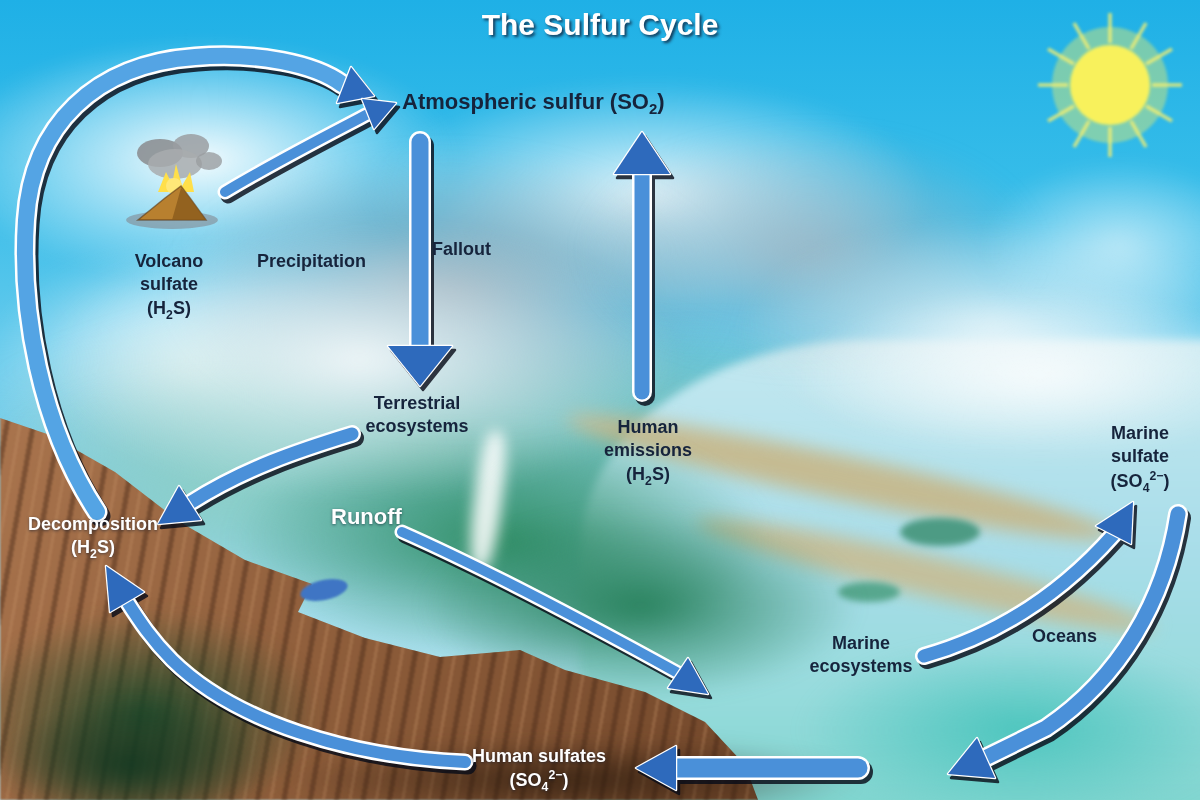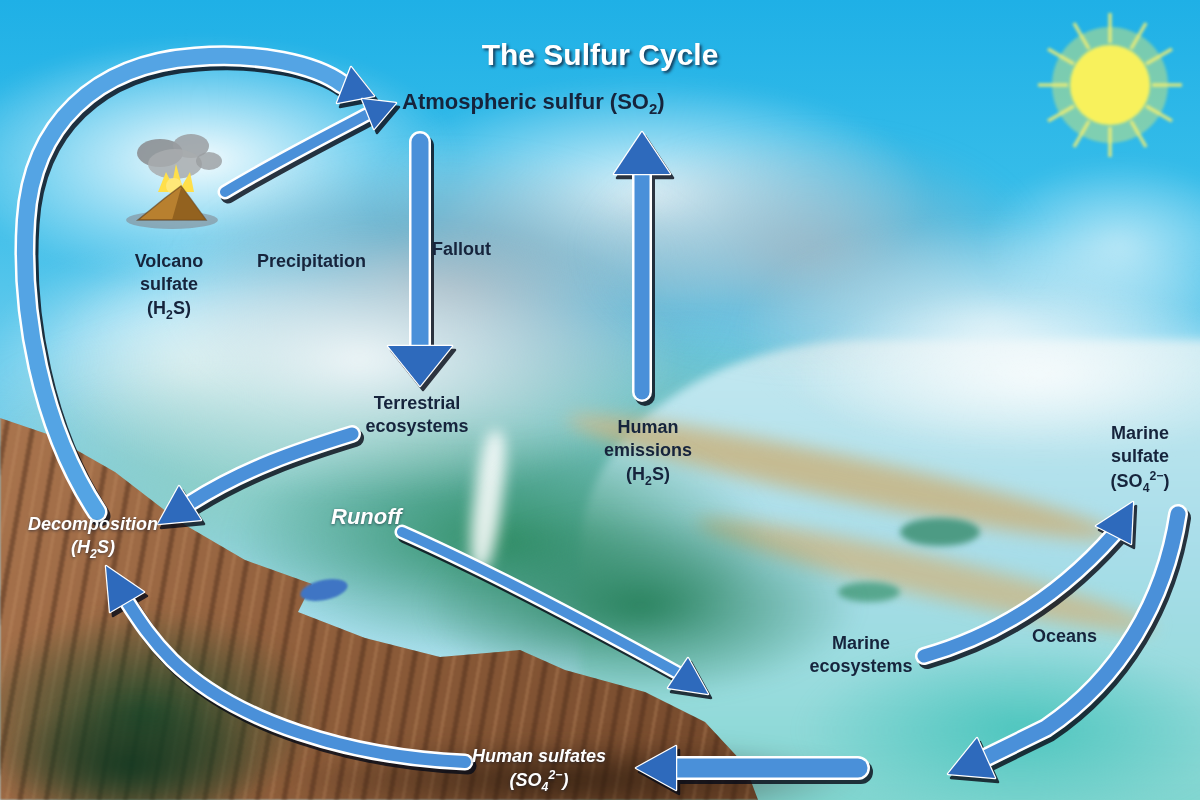--- a/index.html
+++ b/index.html
@@ -46,25 +46,25 @@
   #overlay{position:absolute;left:0;top:0;z-index:8;}
   .arrow{filter:drop-shadow(3px 4px 0 rgba(8,12,24,.82));}
   .arrow .under{fill:none;stroke:#ffffff;stroke-linecap:round;}
   .arrow .shaft{fill:none;stroke:#4a90d9;stroke-linecap:round;}
   .arrow .head{fill:#2e6abc;stroke:#ffffff;stroke-width:2.5;stroke-linejoin:round;paint-order:stroke;}
   .arrow.light .shaft{stroke:#54a4e4;}
   #sun{filter:blur(1.5px);}
   
   .lbl{position:absolute;z-index:9;font-weight:bold;font-size:18px;color:#16243c;line-height:1.3;white-space:nowrap;}
   .lbl.center{transform:translateX(-50%);text-align:center;}
-  .lbl.white{color:#ffffff;text-shadow:0 1px 3px rgba(15,25,45,.6);font-style:italic;}
+  .lbl.white{color:#ffffff;text-shadow:0 1px 3px rgba(15,25,45,.6);}
   .lbl .ln{display:block;}
   sub,sup{font-size:.68em;}
   .title{position:absolute;z-index:10;left:600px;top:8px;transform:translateX(-50%);
-         font-weight:bold;font-size:30px;color:#fff;text-shadow:2px 2px 3px rgba(15,25,50,.8);margin-top:30px;}
+         font-weight:bold;font-size:30px;color:#fff;text-shadow:2px 2px 3px rgba(15,25,50,.8);}
   .big{font-size:22px;}
 </style>
 </head>
 <body>
 
 <div id="stage">
 
   <div class="sky"></div>
   <div class="blob snow"></div>
   <div class="blob m1"></div>

